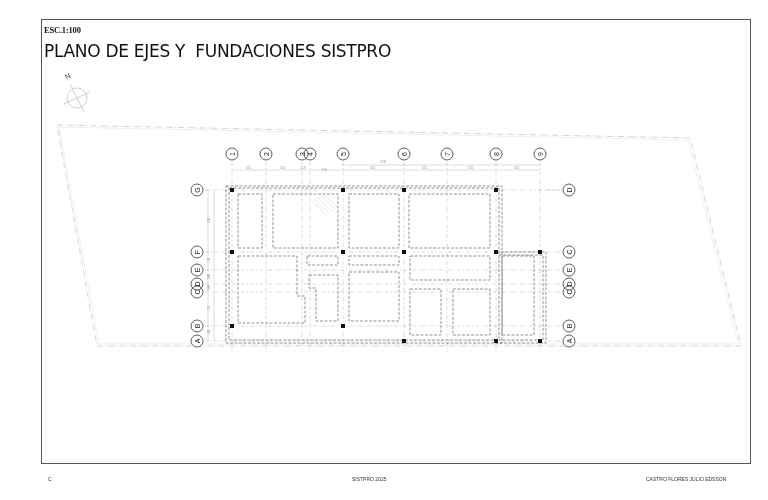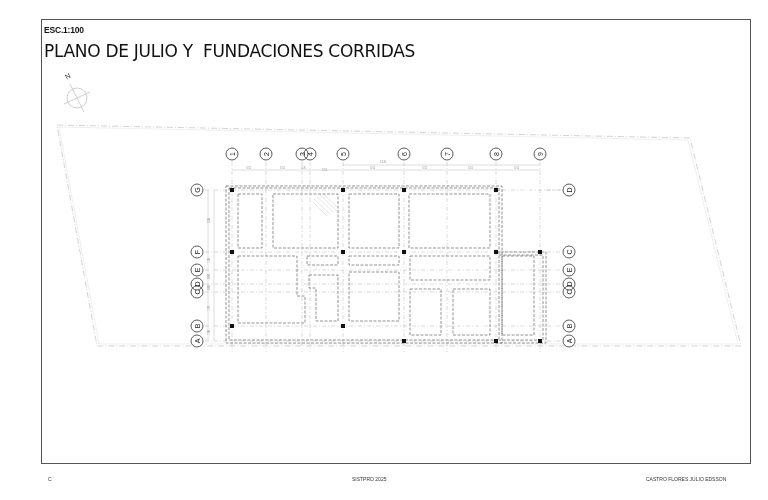--- a/index.html
+++ b/index.html
@@ -1,32 +1,32 @@
 <!DOCTYPE html>
 <html><head>
 <meta charset="utf-8">
 <style>
   html, body { margin: 0; padding: 0; background: #ffffff; }
   body { width: 768px; height: 500px; position: relative; overflow: hidden; font-family: "Liberation Sans", sans-serif; }
   .sheet-frame { position: absolute; left: 41px; top: 19px; width: 710px; height: 445px; border: 1px solid #555; box-sizing: border-box; }
-  .scale-label { position: absolute; left: 44px; top: 25px; font-size: 8.5px; font-weight: bold; color: #111; font-family: Liberation Sans, sans-serif; letter-spacing: -0.2px; }
+  .scale-label { position: absolute; left: 44px; top: 25px; font-size: 8.5px; font-weight: bold; color: #111; font-family: Liberation Serif, serif; letter-spacing: -0.2px; }
   .plan-title { position: absolute; left: 44px; top: 41px; font-size: 17px; color: #111; font-family: "DejaVu Sans", sans-serif; letter-spacing: -0.3px; white-space: pre; }
   .footer-left { position: absolute; left: 48px; top: 476px; font-size: 5px; color: #333; }
   .footer-center { position: absolute; left: 352px; top: 476px; font-size: 5px; color: #333; }
   .footer-right { position: absolute; left: 646px; top: 476px; font-size: 5px; color: #333; }
   .drawing { position: absolute; left: 0; top: 0; }
   .bubble-text { font-family: "Liberation Sans", sans-serif; font-size: 7px; fill: #222; }
   .dim-text { font-family: "Liberation Sans", sans-serif; font-size: 2.6px; fill: #888; }
 </style>
 </head>
 <body>
 
 <div class="sheet-frame"></div>
 <div class="scale-label">ESC.1:100</div>
-<div class="plan-title">PLANO DE JULIO Y  FUNDACIONES CORRIDAS</div>
+<div class="plan-title">PLANO DE EJES Y  FUNDACIONES SISTPRO</div>
 
 <svg class="drawing" width="768" height="500" viewBox="0 0 768 500" xmlns="http://www.w3.org/2000/svg">
 
   <g>
     <text x="65" y="79" font-size="7" fill="#333" font-family="Liberation Sans, sans-serif" transform="rotate(-30 67 76)">N</text>
     <circle cx="77" cy="98" r="10" fill="none" stroke="#bbb" stroke-width="0.7"></circle>
     <line x1="70" y1="84" x2="84" y2="112" stroke="#bbb" stroke-width="0.7"></line>
     <line x1="64" y1="104" x2="90" y2="92" stroke="#bbb" stroke-width="0.7"></line>
   </g>
 

